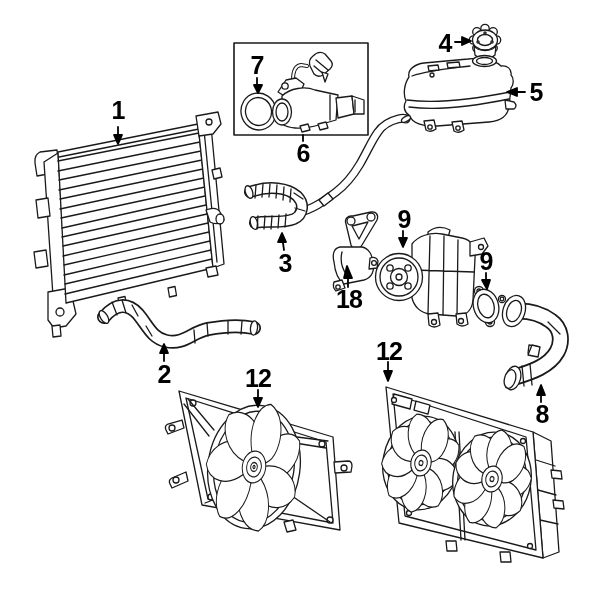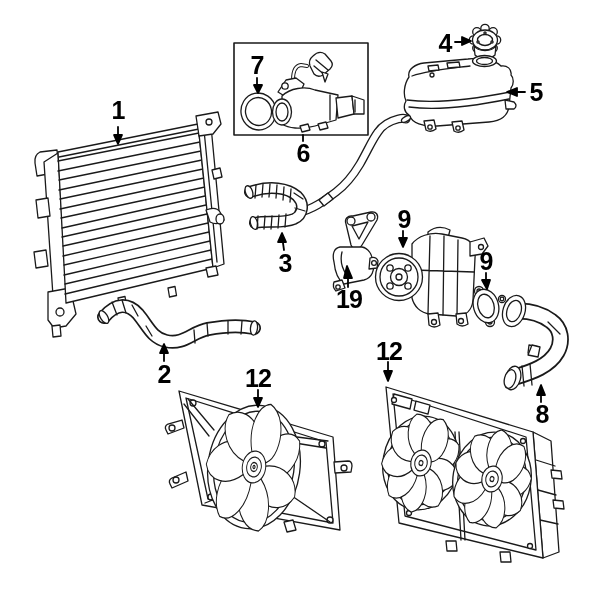--- a/index.html
+++ b/index.html
@@ -327,16 +327,16 @@
   <div class="callout" style="left:118px;top:110px">1</div>
   <div class="callout" style="left:164px;top:374px">2</div>
   <div class="callout" style="left:285px;top:263px">3</div>
   <div class="callout" style="left:445px;top:43px">4</div>
   <div class="callout" style="left:536px;top:92px">5</div>
   <div class="callout" style="left:303px;top:153px">6</div>
   <div class="callout" style="left:257px;top:65px">7</div>
   <div class="callout" style="left:542px;top:414px">8</div>
   <div class="callout" style="left:486px;top:261px">9</div>
   <div class="callout" style="left:404px;top:219px">9</div>
-  <div class="callout" style="left:349px;top:299px">19</div>
+  <div class="callout" style="left:349px;top:299px">18</div>
   <div class="callout" style="left:258px;top:378px">12</div>
   <div class="callout" style="left:389px;top:351px">12</div>
 </div>
 
 </body></html>

